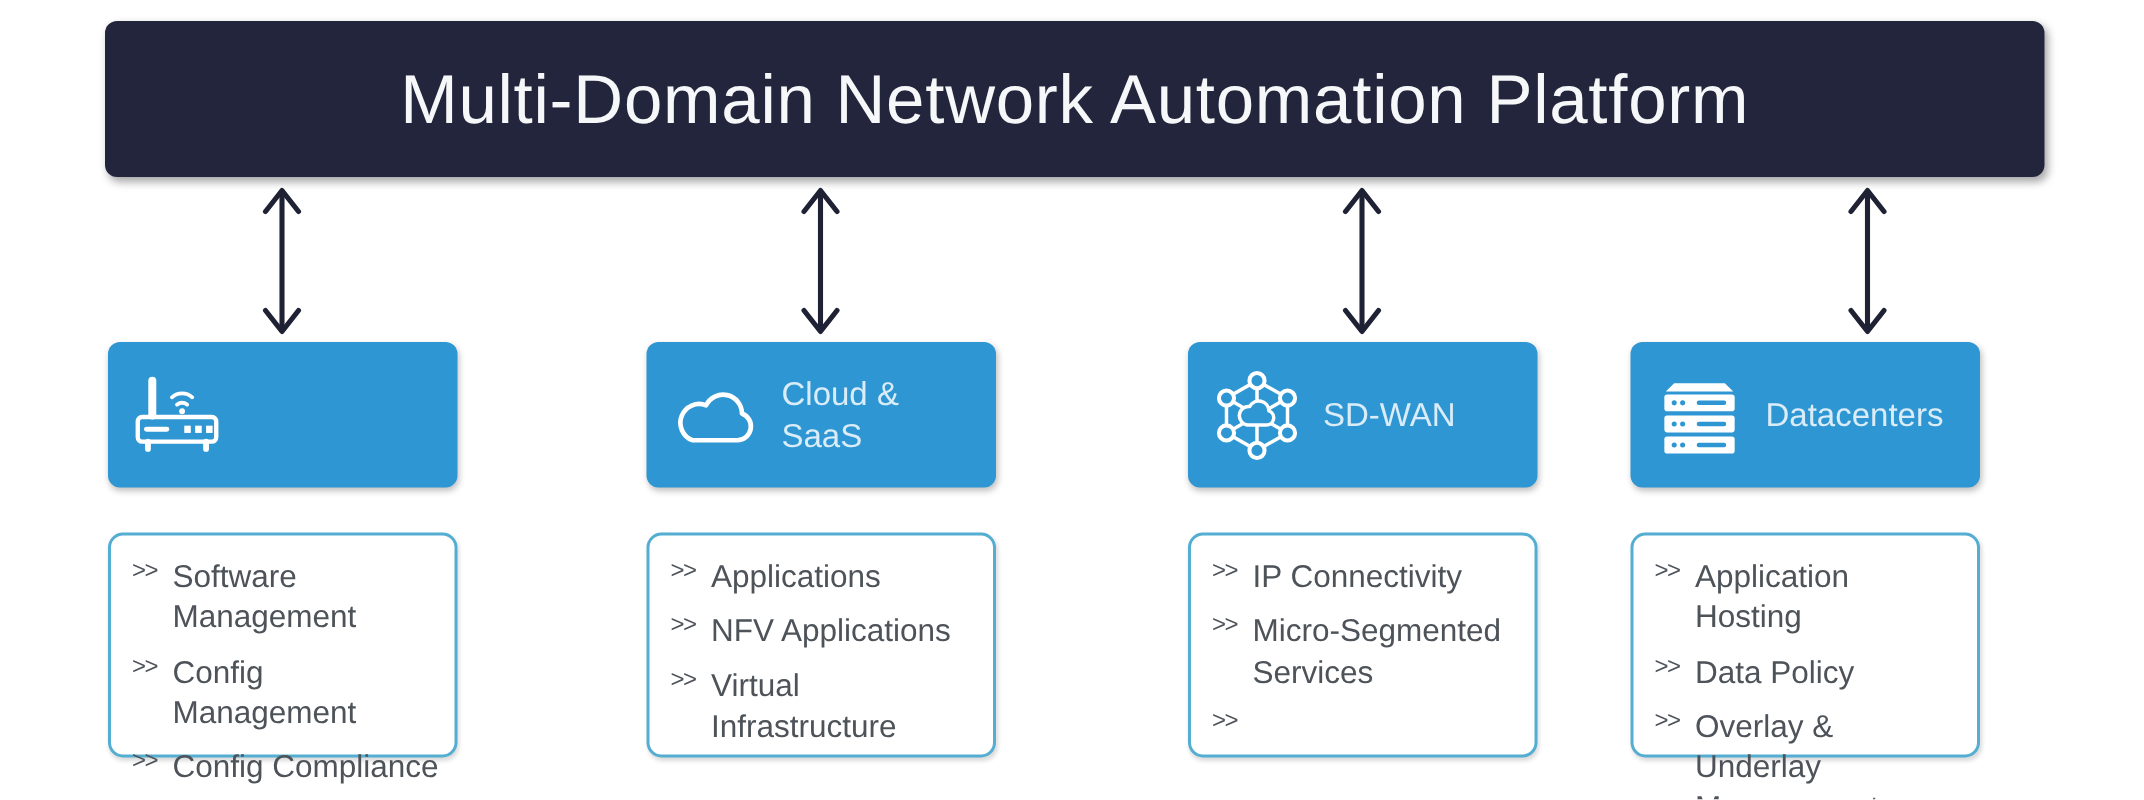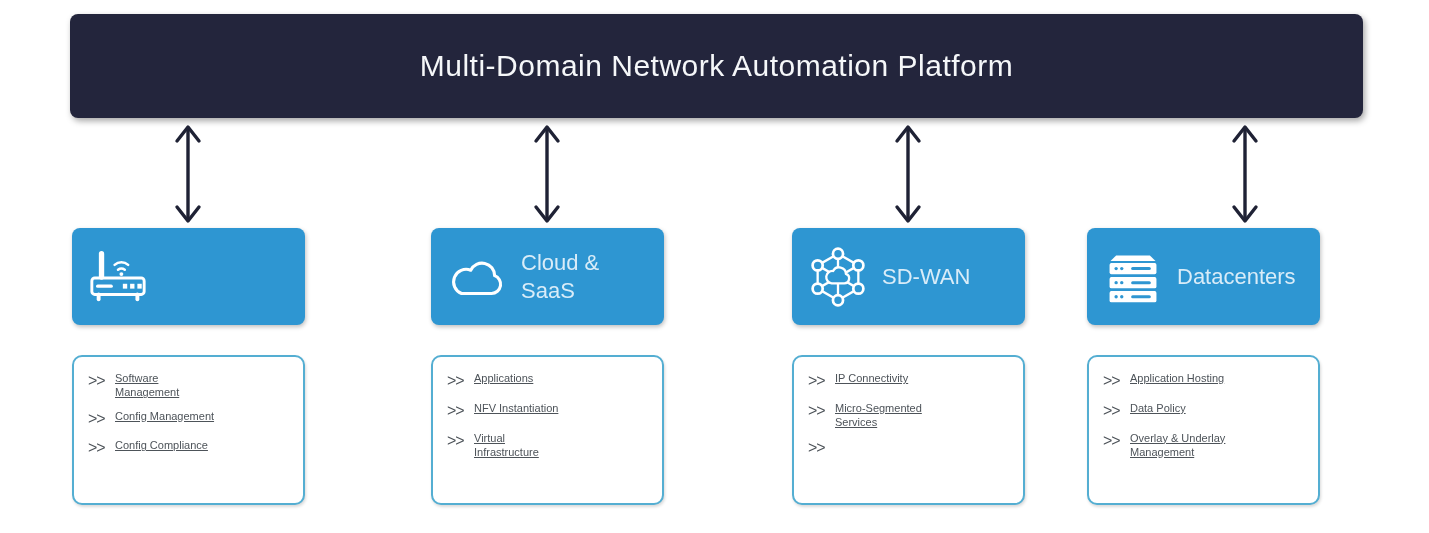--- a/index.html
+++ b/index.html
@@ -22,21 +22,21 @@
   }
   .topbar{
     position:absolute;left:70px;top:14px;width:1293px;height:104px;
     background:var(--bar-bg);
     border-radius:8px;
     display:flex;align-items:center;justify-content:center;
     box-shadow:2px 3px 6px rgba(0,0,0,.35);
   }
   .topbar .title{
     color:#f5f7f9;
-    font-size:30px;
+    font-size:46px;
     font-weight:300;
     letter-spacing:.5px;
     white-space:nowrap;
   }
   .arrow{
     position:absolute;top:120px;width:36px;height:108px;
   }
   .a0{left:170px;} .a1{left:529px;} .a2{left:890px;} .a3{left:1227px;}
   .col{position:absolute;top:228px;width:233px;}
   .c0{left:72px;} .c1{left:431px;} .c2{left:792px;} .c3{left:1087px;}
@@ -68,23 +68,22 @@
   }
   .item{display:flex;align-items:flex-start;}
   .marker{
     flex:0 0 27px;
     color:var(--list-text);
     font-size:16px;line-height:1.3;
     letter-spacing:-1px;
   }
   .itext{
     color:var(--list-text);
-    font-size:11px;line-height:1.3;
+    font-size:21px;line-height:1.3;
     white-space:pre-line;
-    text-decoration:underline;
   }
   svg{display:block;}
 </style>
 </head>
 <body>
 
 <div class="canvas">
 
   <div class="topbar">
     <span class="title">Multi-Domain Network Automation Platform</span>
@@ -166,21 +165,21 @@
       <span class="domain-label">Cloud &amp;
 SaaS</span>
     </div>
     <div class="listbox">
       <div class="item">
         <span class="marker">&gt;&gt;</span>
         <span class="itext">Applications</span>
       </div>
       <div class="item">
         <span class="marker">&gt;&gt;</span>
-        <span class="itext">NFV Instantiation</span>
+        <span class="itext">NFV Applications</span>
       </div>
       <div class="item">
         <span class="marker">&gt;&gt;</span>
         <span class="itext">Virtual
 Infrastructure</span>
       </div>
     </div>
   </div>
 
   <div class="col c2">

